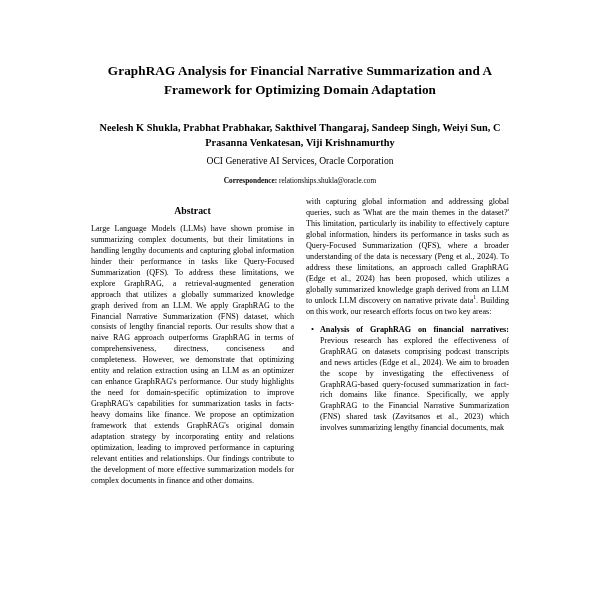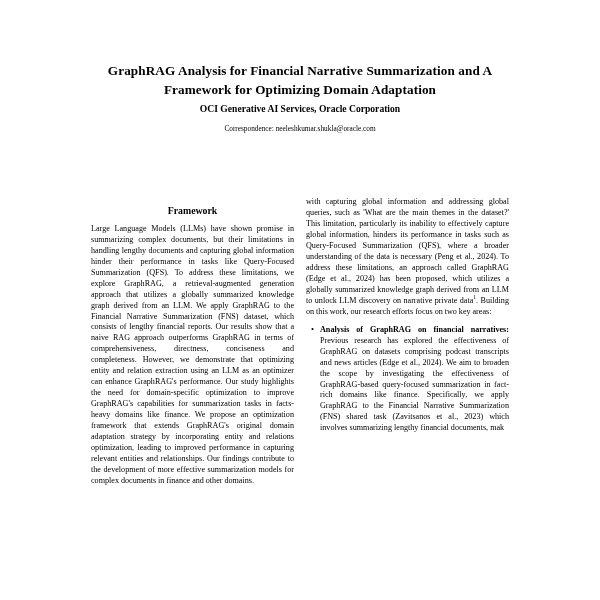--- a/index.html
+++ b/index.html
@@ -45,33 +45,33 @@
     font-weight: bold;
     line-height: 1.45;
     text-align: center;
     letter-spacing: 0.05px;
     padding: 0 8px;
   }
 
   .affiliation {
     margin-top: 3px;
     font-size: 9.6px;
-    font-weight: bold;
+    font-weight: normal;
     text-align: center;
     line-height: 1.4;
   }
 
   .correspondence {
     margin-top: 8px;
     font-size: 7.3px;
     text-align: center;
     line-height: 1.35;
   }
   .correspondence .corr-label {
-    font-weight: normal;
+    font-weight: bold;
     text-align: center;
   }
   .correspondence .corr-email {
     font-weight: normal;
   }
 
   
   .columns {
     position: absolute;
     top: 197px;
@@ -143,31 +143,32 @@
     font-weight: bold;
   }
 </style>
 </head>
 <body>
 
 <div class="page">
 
   <div class="title-block">
     <h1 class="paper-title">GraphRAG Analysis for Financial Narrative Summarization and A Framework for Optimizing Domain Adaptation</h1>
+    <div class="authors">Neelesh K Shukla, Prabhat Prabhakar, Sakthivel Thangaraj, Sandeep Singh, Weiyi Sun, C Prasanna Venkatesan, Viji Krishnamurthy</div>
     <div class="affiliation">OCI Generative AI Services, Oracle Corporation</div>
     <div class="correspondence">
       <span class="corr-label">Correspondence:</span>
-      <span class="corr-email">neeleshkumar.shukla@oracle.com</span>
+      <span class="corr-email">relationships.shukla@oracle.com</span>
     </div>
   </div>
 
   <div class="columns">
 
     <div class="col">
-      <div class="section-head">Framework</div>
+      <div class="section-head">Abstract</div>
       <p class="body-text">Large Language Models (LLMs) have shown promise in summarizing complex documents, but their limitations in handling lengthy documents and capturing global information hinder their performance in tasks like Query-Focused Summarization (QFS). To address these limitations, we explore GraphRAG, a retrieval-augmented generation approach that utilizes a globally summarized knowledge graph derived from an LLM. We apply GraphRAG to the Financial Narrative Summarization (FNS) dataset, which consists of lengthy financial reports. Our results show that a naive RAG approach outperforms GraphRAG in terms of comprehensiveness, directness, conciseness and completeness. However, we demonstrate that optimizing entity and relation extraction using an LLM as an optimizer can enhance GraphRAG's performance. Our study highlights the need for domain-specific optimization to improve GraphRAG's capabilities for summarization tasks in facts-heavy domains like finance. We propose an optimization framework that extends GraphRAG's original domain adaptation strategy by incorporating entity and relations optimization, leading to improved performance in capturing relevant entities and relationships. Our findings contribute to the development of more effective summarization models for complex documents in finance and other domains.</p>
     </div>
 
     <div class="col">
       <p class="body-text"><span>with capturing global information and addressing global queries, such as 'What are the main themes in the dataset?' This limitation, particularly its inability to effectively capture global information, hinders its performance in tasks such as Query-Focused Summarization (QFS), where a broader understanding of the data is necessary (Peng et al., 2024). To address these limitations, an approach called GraphRAG (Edge et al., 2024) has been proposed, which utilizes a globally summarized knowledge graph derived from an LLM to unlock LLM discovery on narrative private data</span><span class="sup">1</span><span>. Building on this work, our research efforts focus on two key areas:</span></p>
       <ul class="bullets">
         <li><span class="bullet-lead">Analysis of GraphRAG on financial narratives:</span><span> Previous research has explored the effectiveness of GraphRAG on datasets comprising podcast transcripts and news articles (Edge et al., 2024). We aim to broaden the scope by investigating the effectiveness of GraphRAG-based query-focused summarization in fact-rich domains like finance. Specifically, we apply GraphRAG to the Financial Narrative Summarization (FNS) shared task (Zavitsanos et al., 2023) which involves summarizing lengthy financial documents, mak</span></li>
       </ul>
     </div>
 

